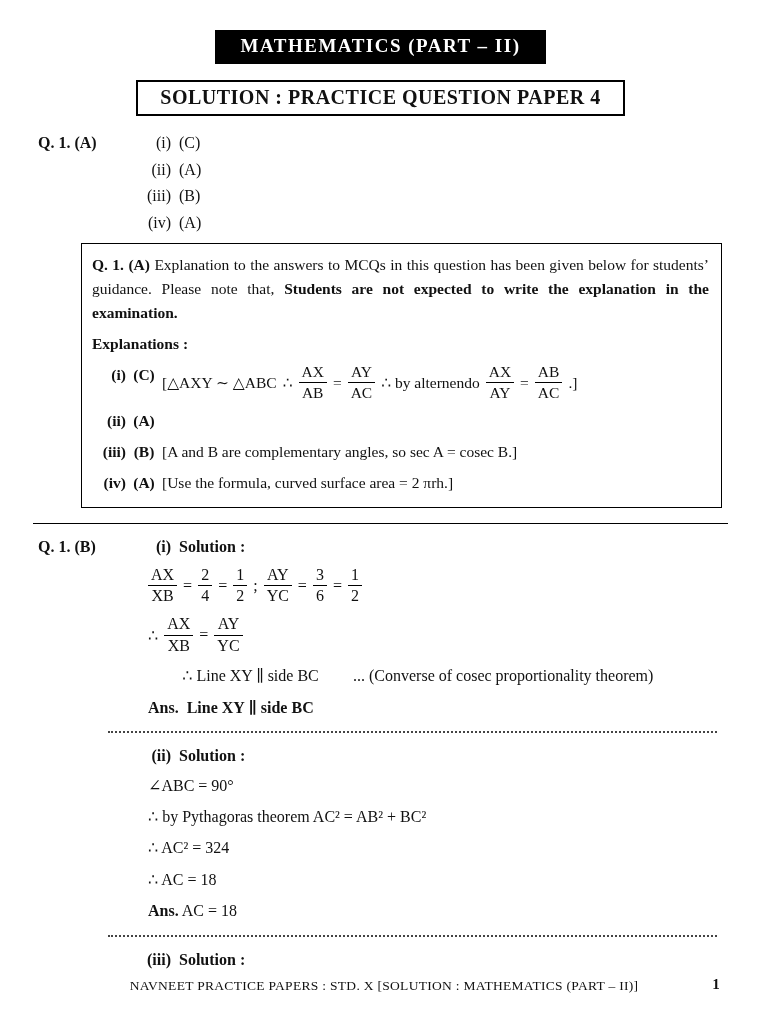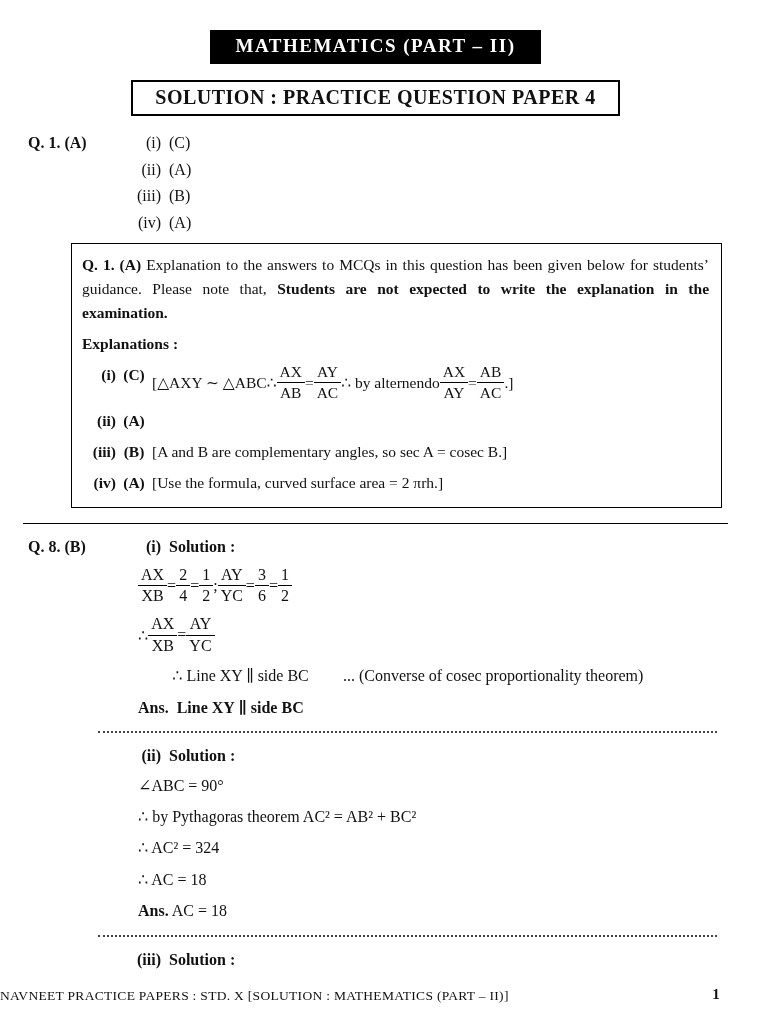--- a/index.html
+++ b/index.html
@@ -5,21 +5,21 @@
   * { margin: 0; padding: 0; box-sizing: border-box; }
   html, body { background: #ffffff; }
   .page {
     position: relative;
     width: 768px;
     height: 1020px;
     margin: 0 auto;
     background: #ffffff;
     color: #111111;
     font-family: "Liberation Serif", "DejaVu Serif", serif;
-    padding: 30px 45px 0 28px;
+    padding: 30px 45px 0 38px;
     overflow: hidden;
   }
   .center-wrap { text-align: center; }
   .title-box {
     display: inline-block;
     background: #000000;
     color: #ffffff;
     font-weight: bold;
     font-size: 19px;
     letter-spacing: 1.5px;
@@ -46,21 +46,21 @@
     padding: 9px 12px 12px 10px;
     font-size: 15.5px;
     line-height: 1.55;
   }
   .intro { text-align: justify; }
   .expl-heading { font-weight: bold; margin-top: 7px; }
   .expl-item { display: flex; margin-top: 7px; align-items: flex-start; }
   .enum { flex: 0 0 34px; text-align: right; font-weight: bold; }
   .eans { flex: 0 0 36px; text-align: center; font-weight: bold; }
   .etext { flex: 1; }
-  .mrow { display: flex; align-items: center; flex-wrap: wrap; }
+  .mrow { display: flex; align-items: center; flex-wrap: wrap; gap: 6px; }
   .frac {
     display: inline-block;
     vertical-align: middle;
     text-align: center;
     line-height: 1.15;
   }
   .frac .fn { display: block; border-bottom: 1px solid #000; padding: 0 3px 1px 3px; }
   .frac .fd { display: block; padding: 1px 3px 0 3px; }
 
   .rule { height: 1px; background: #000; margin: 15px -5px 12px -5px; }
@@ -73,23 +73,24 @@
   .sol-body { margin-left: 110px; margin-top: 8px; }
   .sol-body .mrow { margin-bottom: 10px; }
   .sol-body p { margin-bottom: 9px; line-height: 1.4; }
   .mline { display: flex; margin-bottom: 9px; line-height: 1.4; }
   .col-l { flex: 0 0 205px; text-align: center; }
   .bold { font-weight: bold; }
   .dots { border-top: 2px dotted #444; margin: 12px 6px 12px 70px; }
 
   .footer {
     position: absolute;
-    bottom: 16px;
+    bottom: 26px;
     left: 0;
     width: 100%;
+    text-align: center;
     font-size: 13.5px;
     letter-spacing: 0.3px;
     margin-top: 7px;
   }
   .pagenum {
     position: absolute;
     right: 48px;
     top: -2px;
     font-weight: bold;
     font-size: 15px;
@@ -183,21 +184,21 @@
       <span class="eans">(A)</span>
       <div class="etext">[Use the formula, curved surface area = 2 πrh.]</div>
     </div>
   </div>
 
   <div class="rule"></div>
 
   <div class="qsec">
 
     <div class="sol-head">
-      <span class="slabel">Q. 8. (B)</span>
+      <span class="slabel">Q. 1. (B)</span>
       <span class="snum">(i)</span>
       <span class="shead">Solution :</span>
     </div>
 
     <div class="sol-body">
       <div class="mrow">
         <span class="frac">
             <span class="fn">AX</span>
             <span class="fd">XB</span>
           </span>

